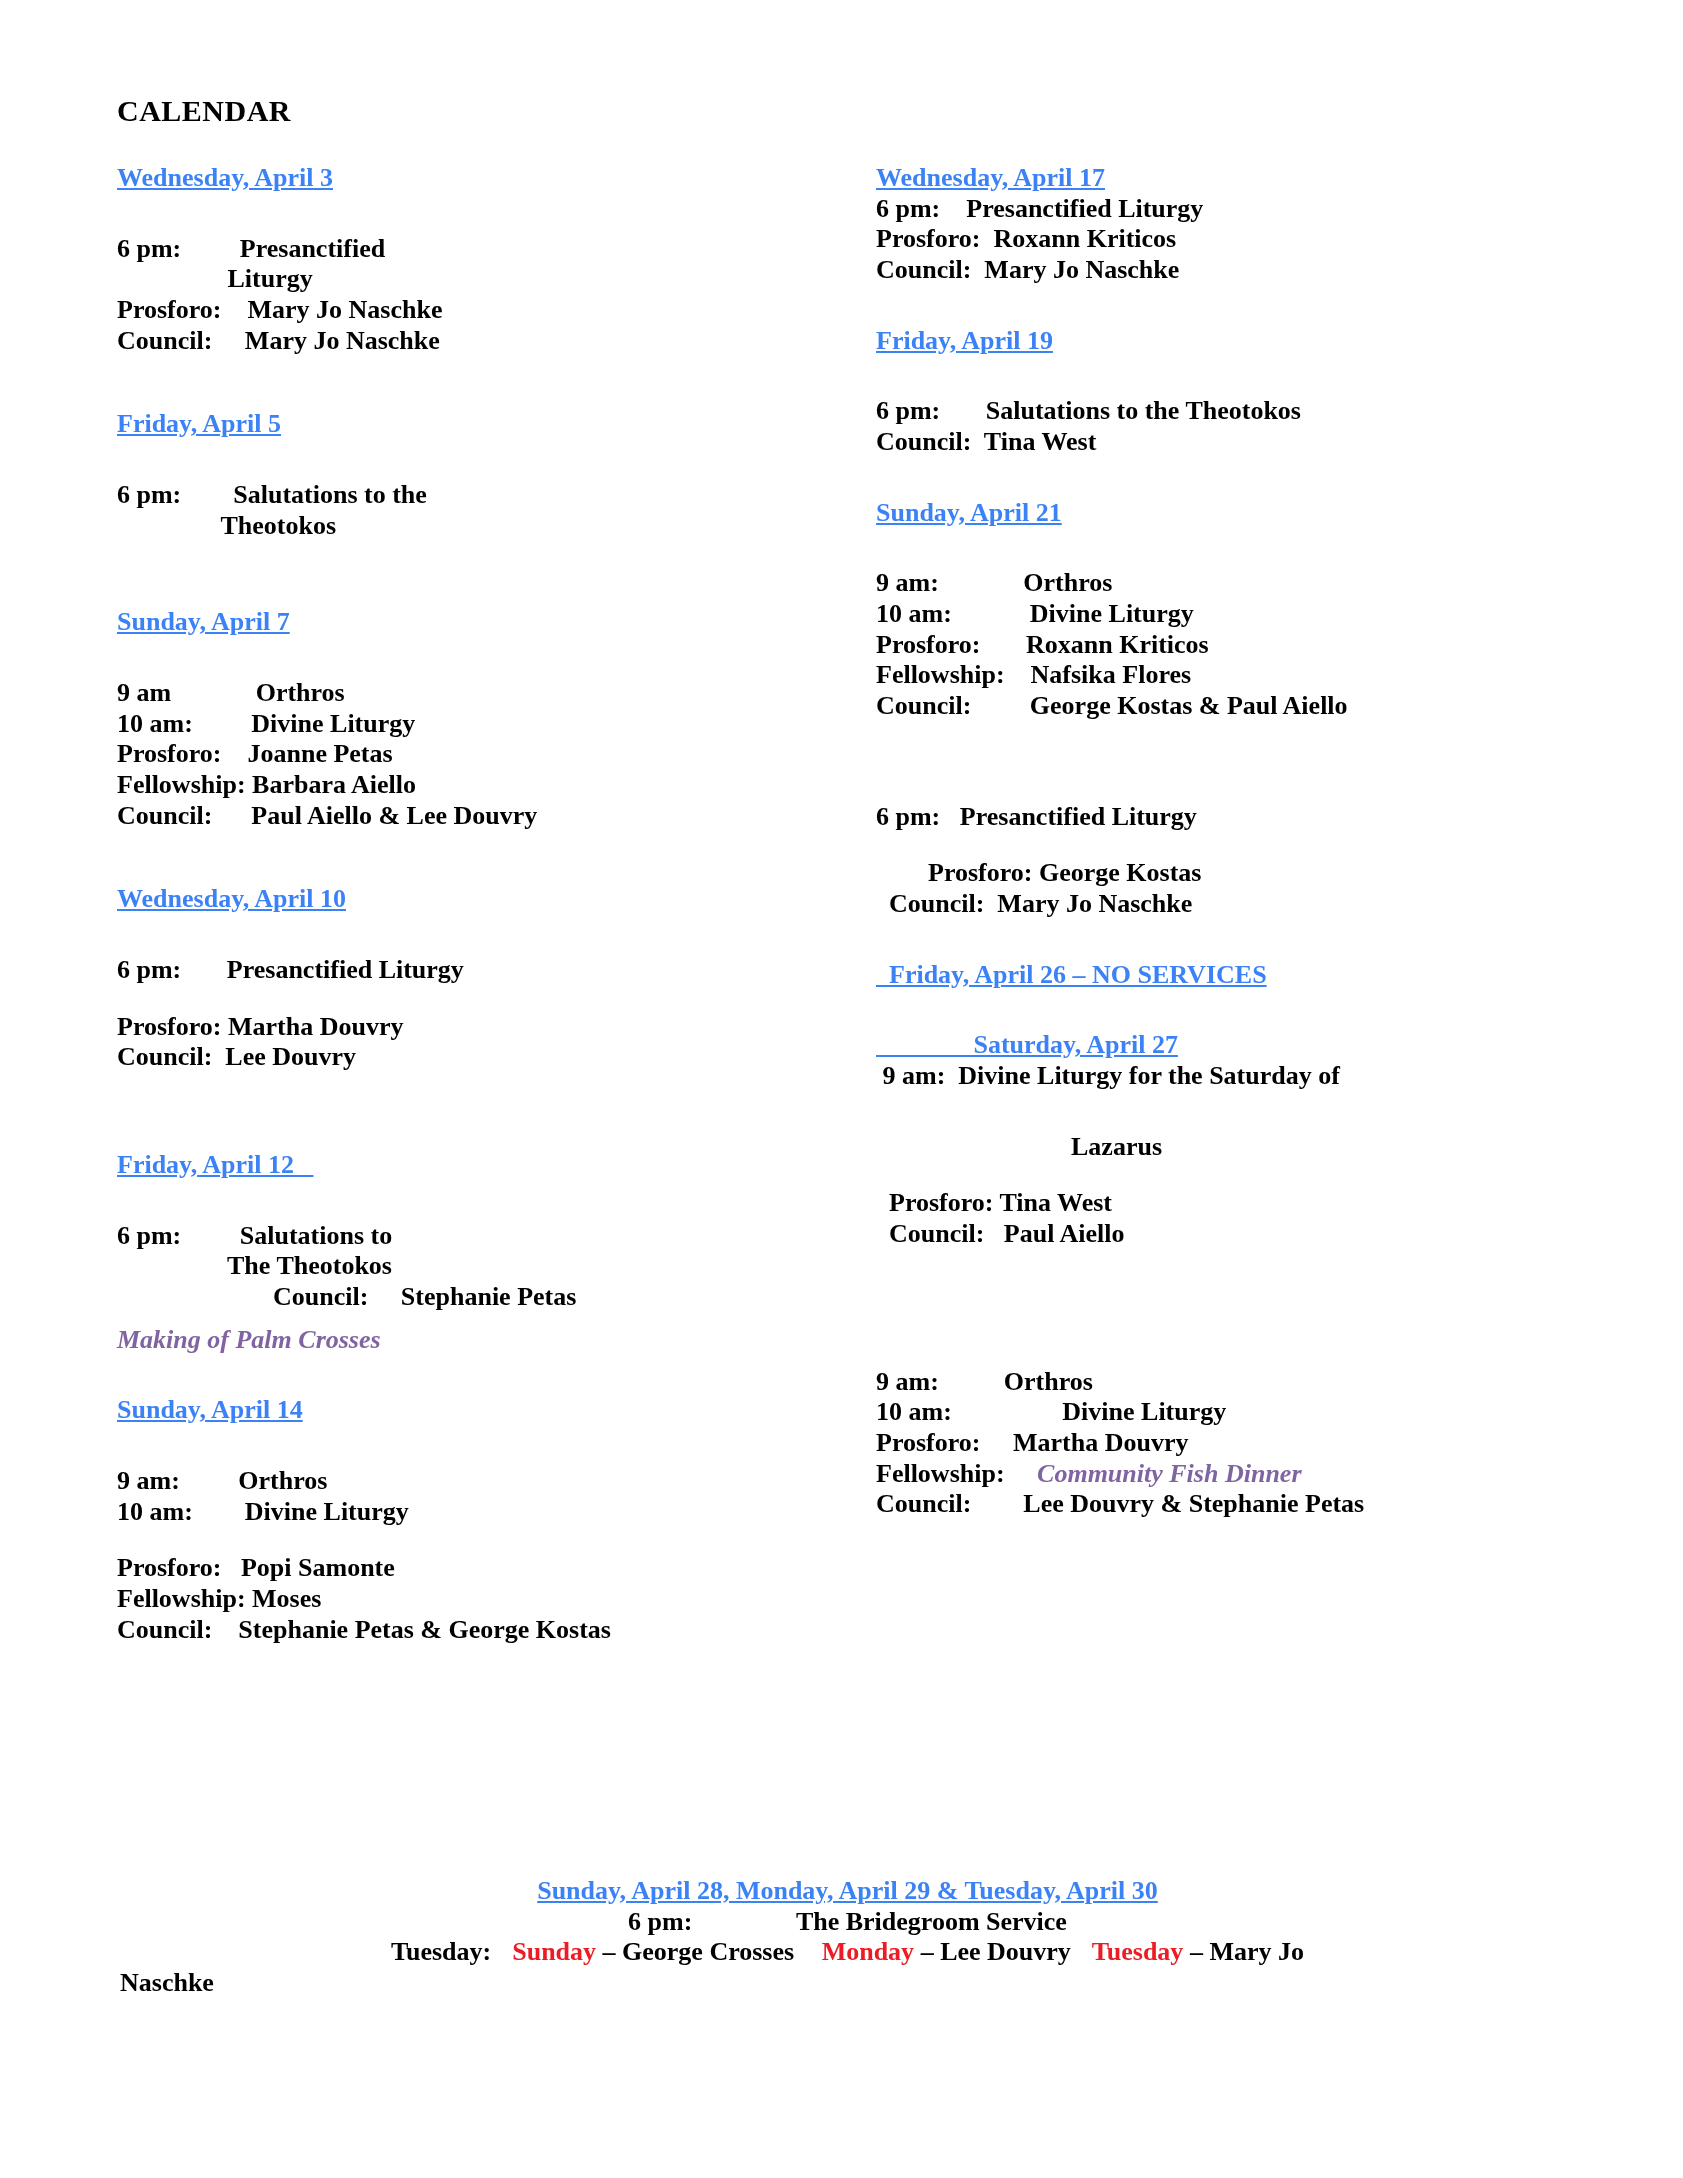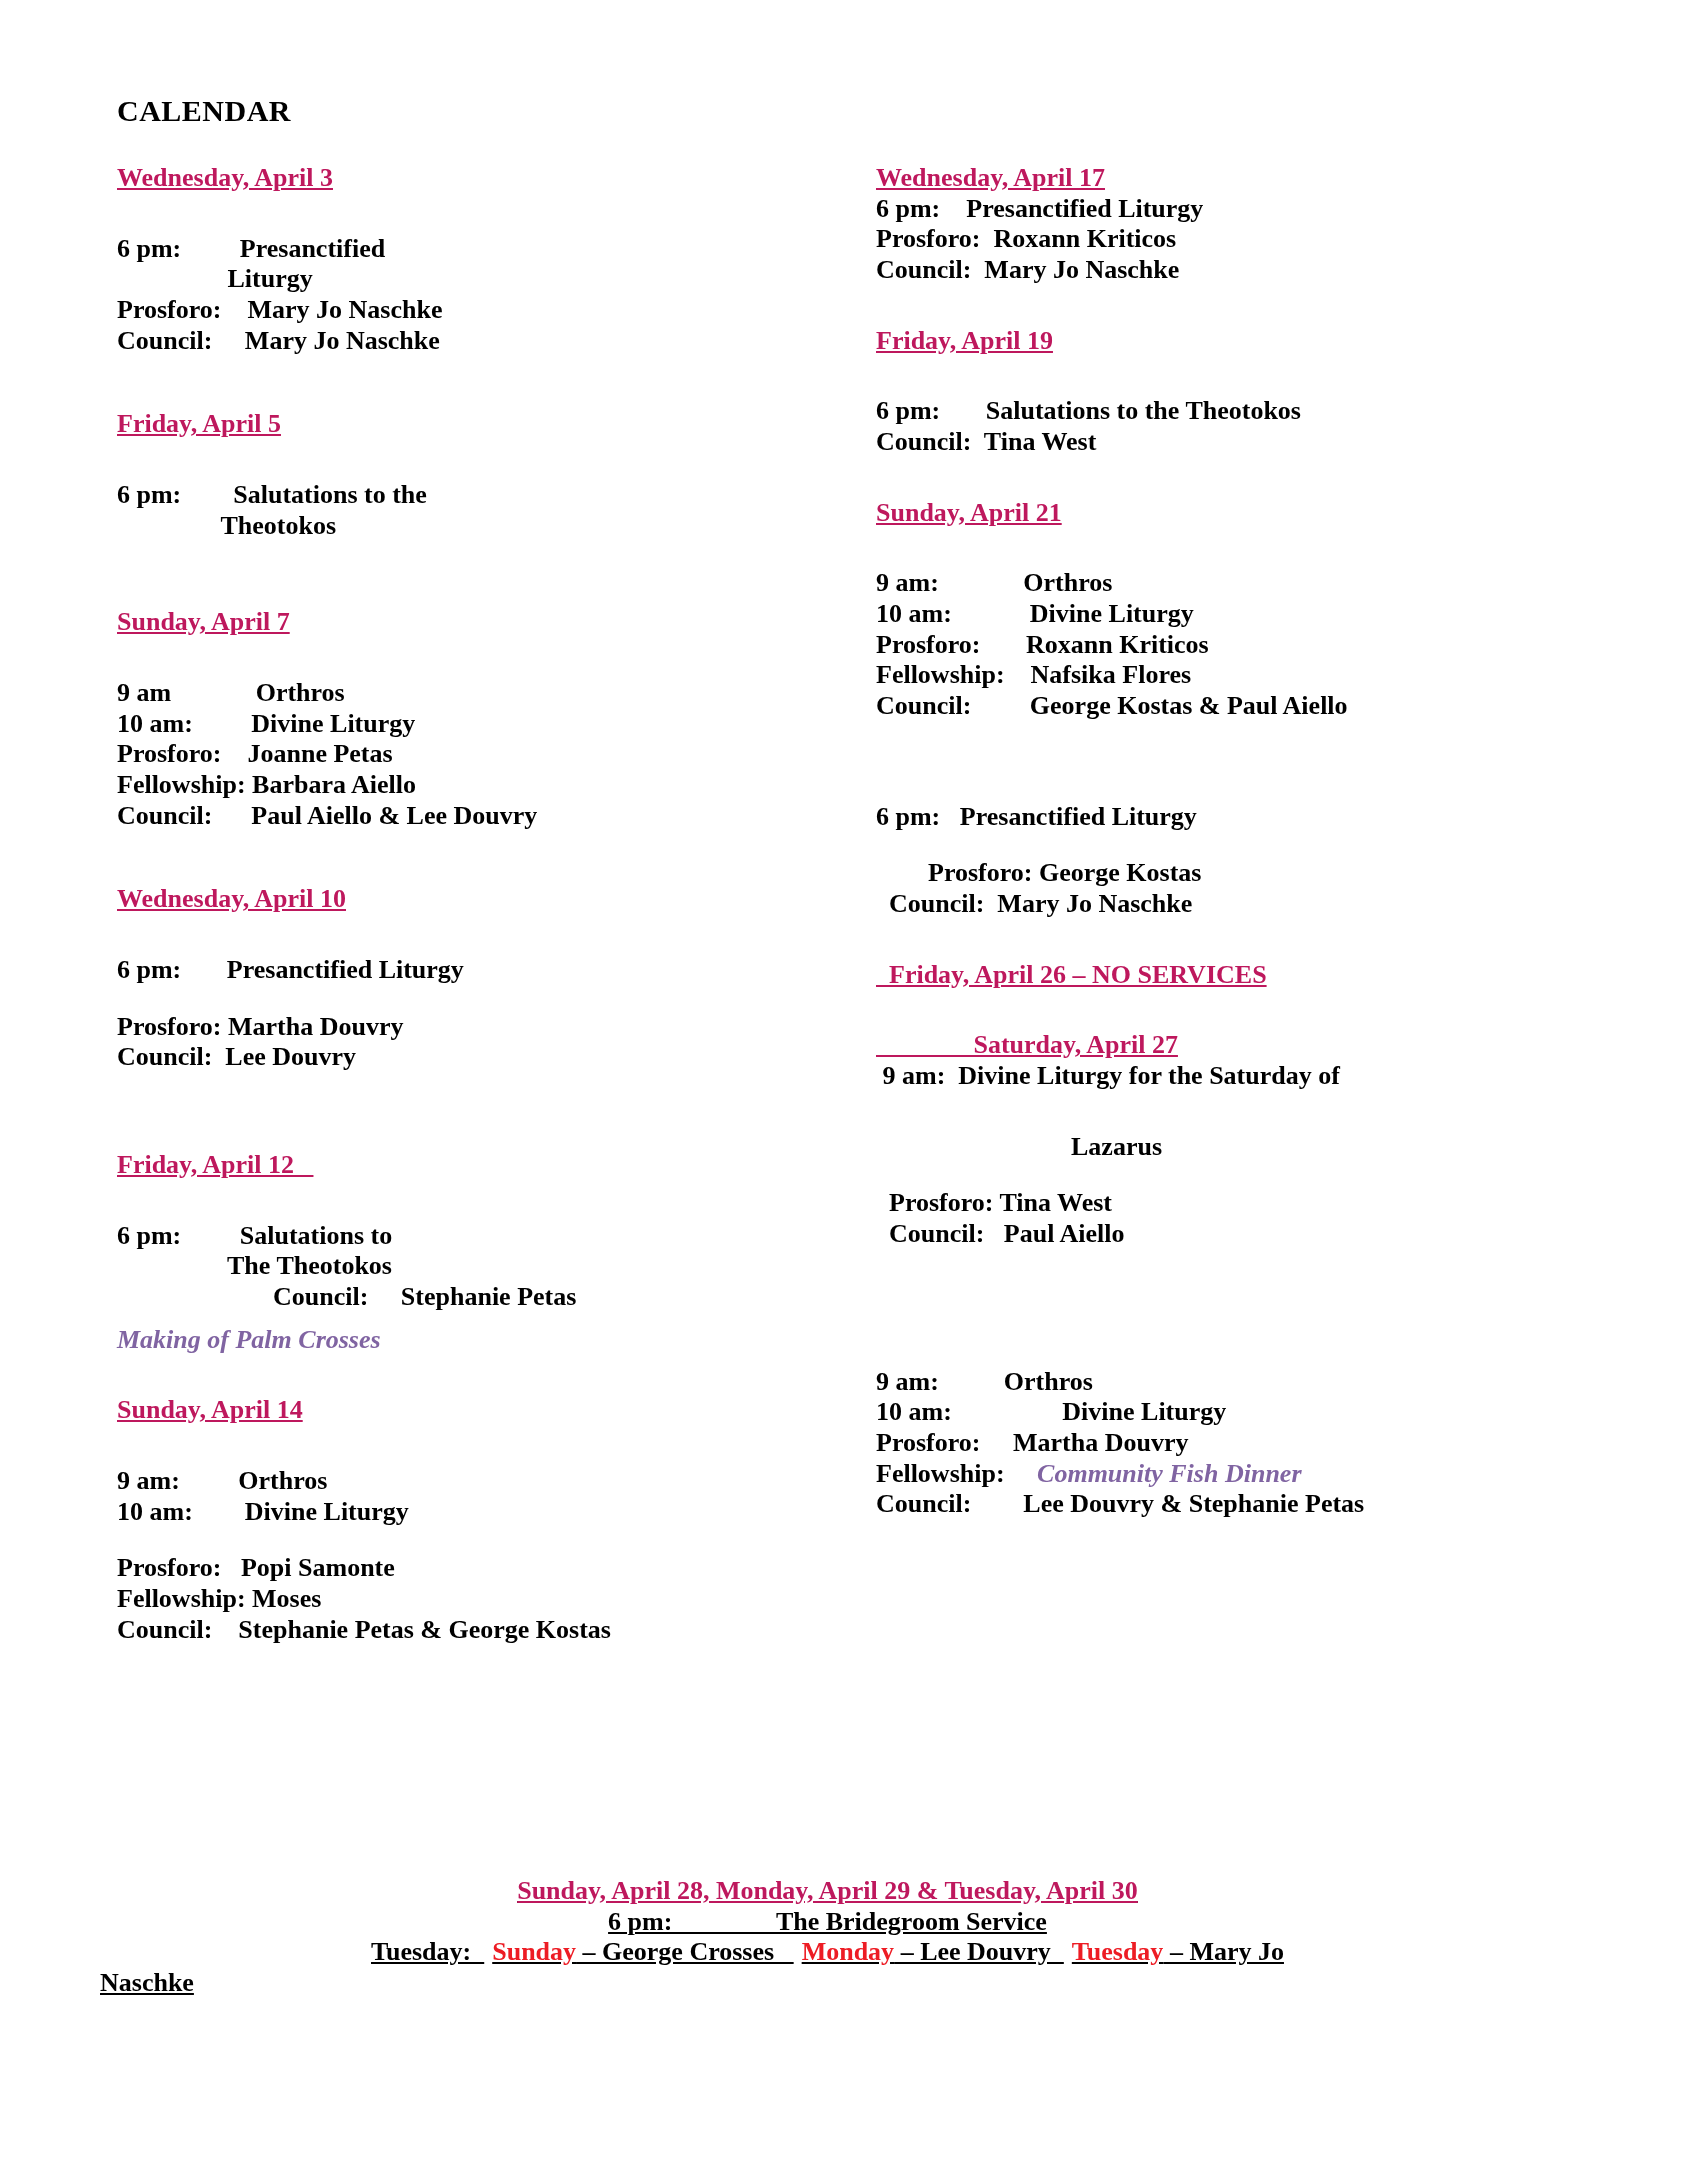--- a/index.html
+++ b/index.html
@@ -36,21 +36,21 @@
   .col {
     position: absolute;
     top: 163px;
   }
   .col-left  { left: 117px;  width: 614px; }
   .col-right { left: 876px;  width: 673px; }
 
   .event { margin-bottom: 0; }
 
   .date-head {
-    color: #be185d;
+    color: #3b82f6;
     font-weight: bold;
     text-decoration: underline;
     font-size: 26px;
     line-height: 1.18;
     white-space: pre;
   }
   .date-head .plain-red {
     text-decoration: none;
     display: inline;
   }
@@ -73,24 +73,23 @@
     margin-left: 8px;
   }
   .gap-sm { height: 26px; }
   .gap-md { height: 40px; }
   .gap-lg { height: 53px; }
   .gap-xl { height: 77px; }
 
   
   .bottom-block {
     position: absolute;
-    left: 100px;
+    left: 120px;
     top: 1876px;
     width: 1455px;
-    text-decoration: underline;
   }
   .bottom-line {
     font-weight: bold;
     font-size: 26px;
     line-height: 1.18;
     white-space: pre;
   }
   .center-ish { text-align: center; }
 </style>
 </head>

